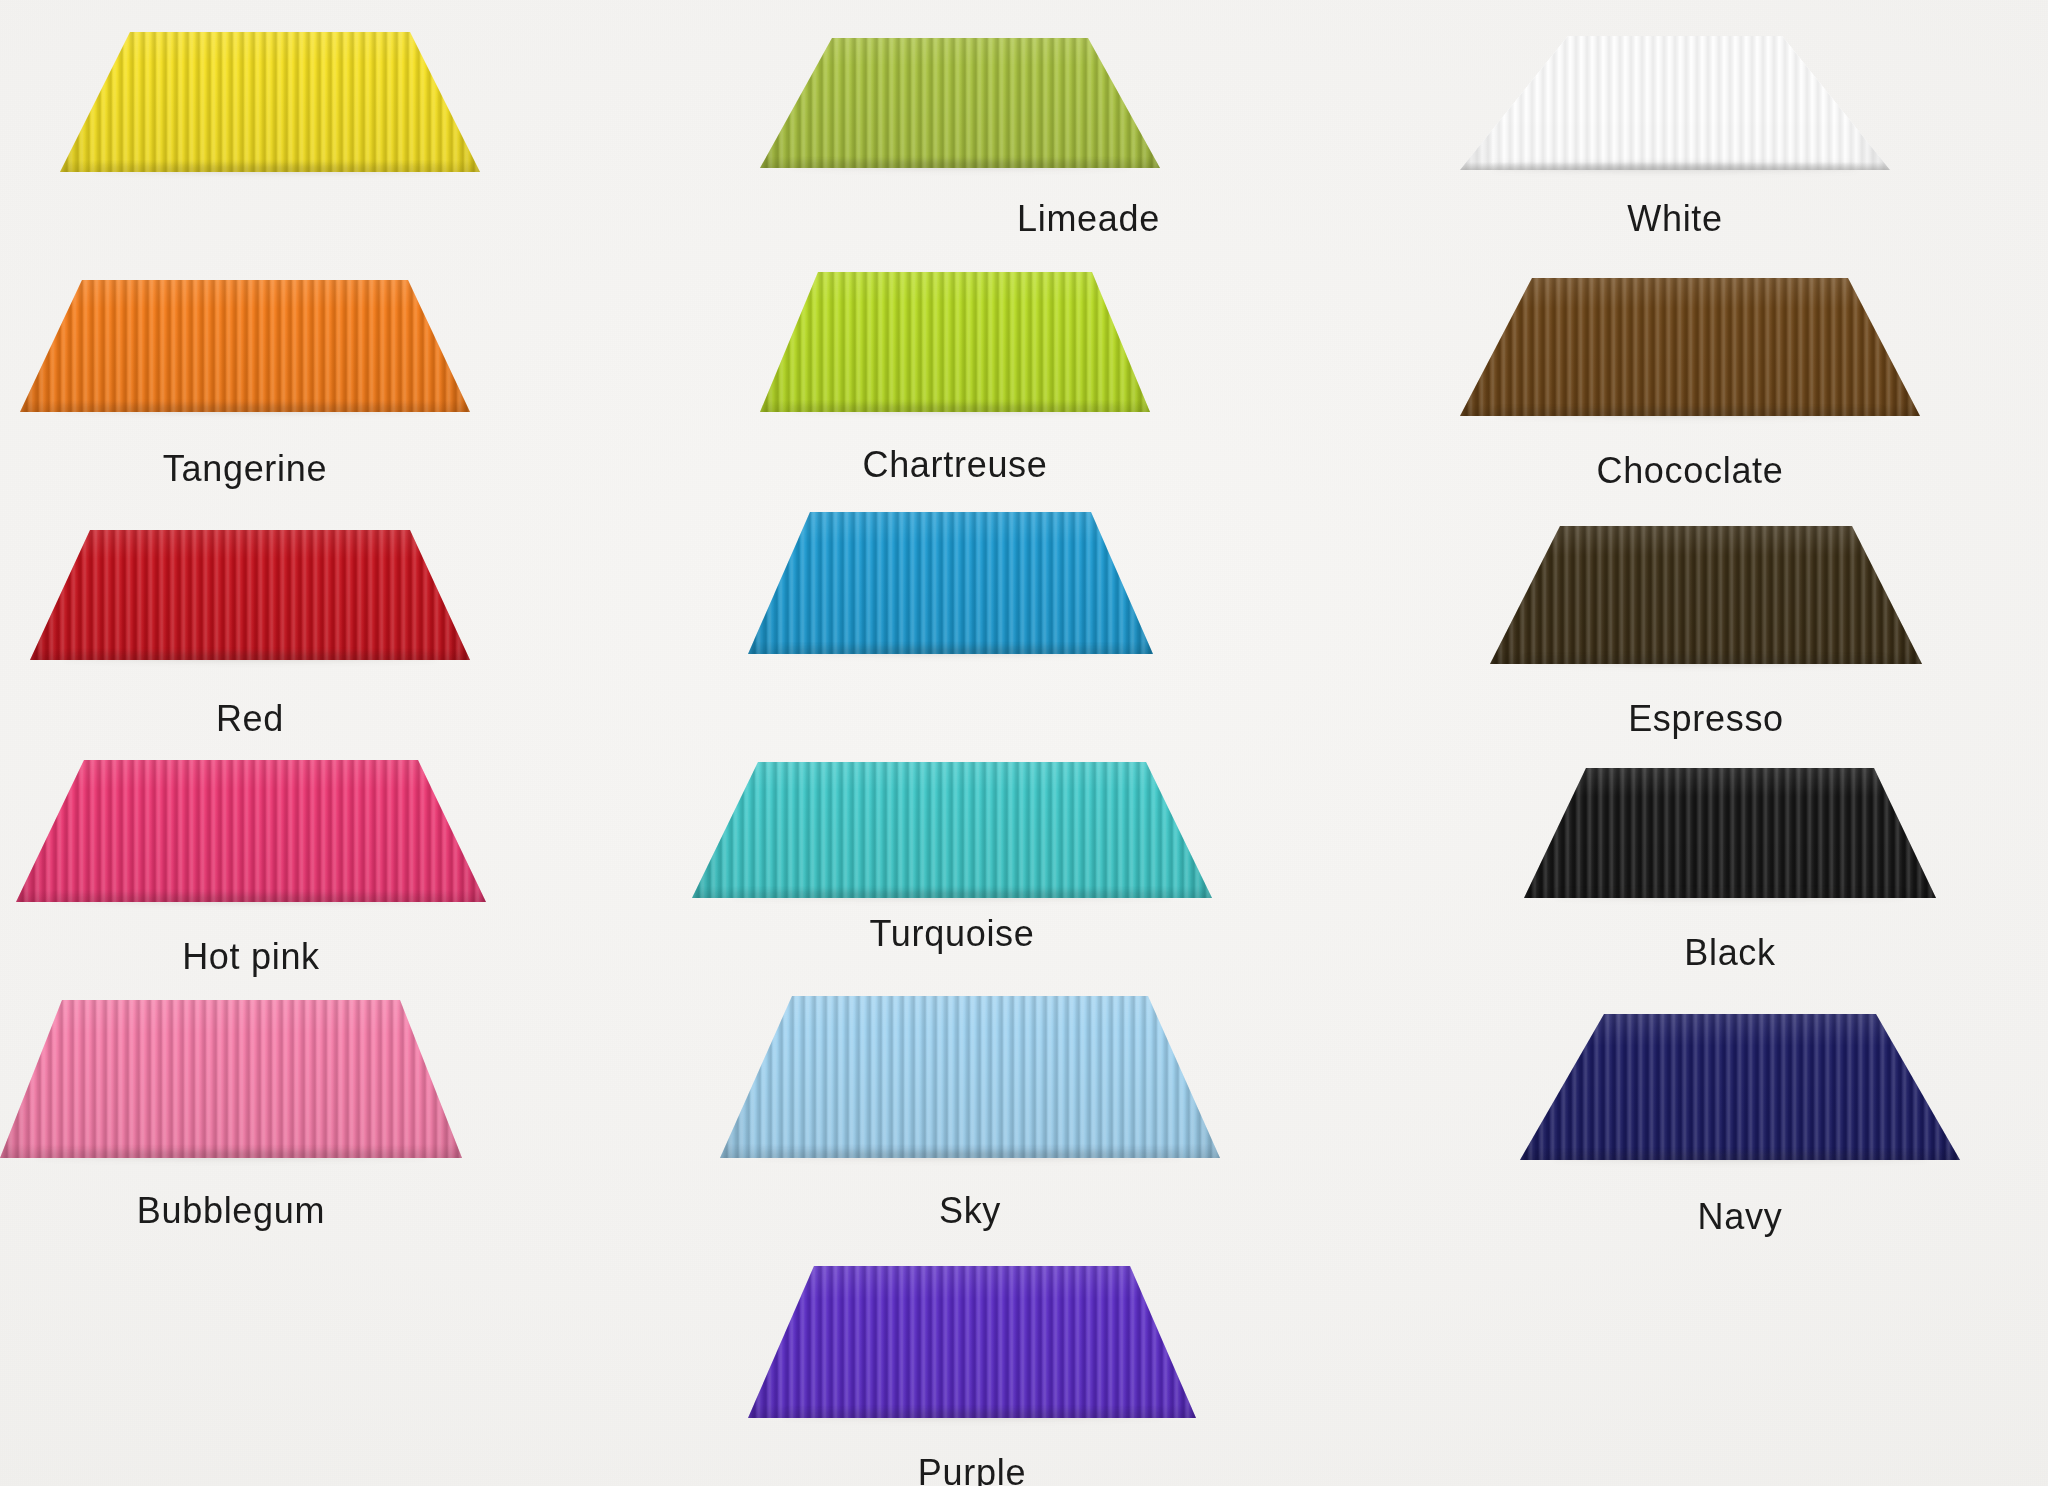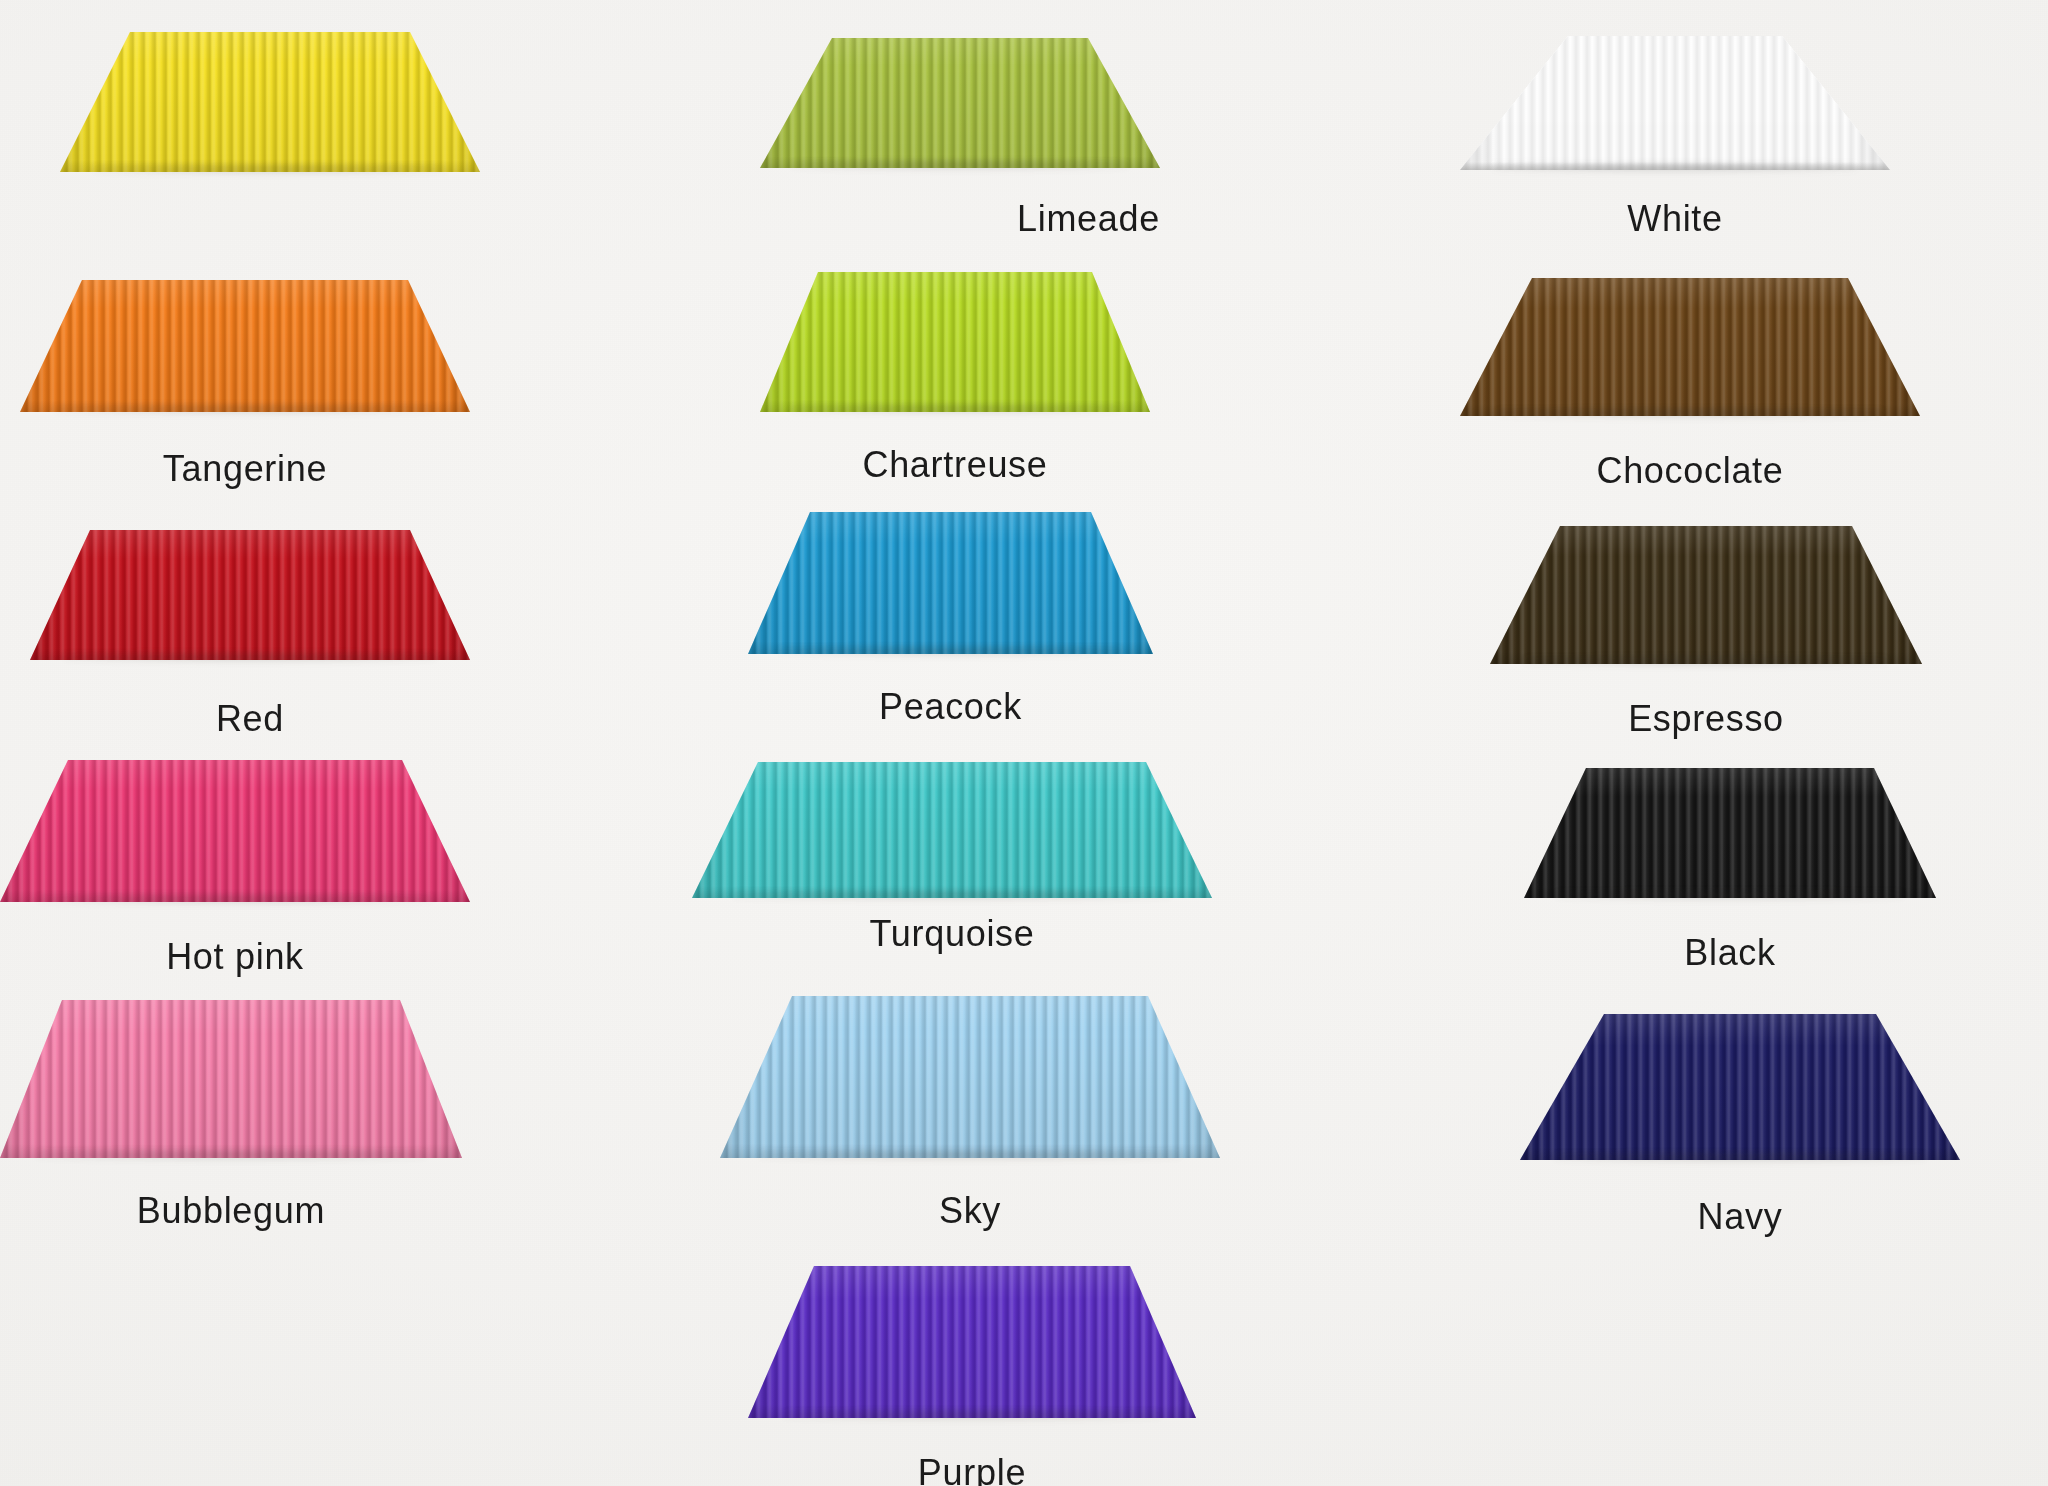--- a/index.html
+++ b/index.html
@@ -141,21 +141,21 @@
       </div>
       <div class="swatch-label" style="top: 168px;">Tangerine</div>
     </div>
     <div class="swatch-cell" style="left: 30px; top: 530px; width: 440px; height: 218px;">
       <div class="ribbon-wrap" style="height: 130px;">
         <div class="ribbon" title="Red #C5111C" style="--c: #C5111C; clip-path: polygon(60px 0px, 380px 0px, 440px 130px, 0px 130px);"></div>
         <div class="ribbon-shadow"></div>
       </div>
       <div class="swatch-label" style="top: 168px;">Red</div>
     </div>
-    <div class="swatch-cell" style="left: 0px; top: 760px; width: 470px; height: 226px;">
+    <div class="swatch-cell" style="left: 16px; top: 760px; width: 470px; height: 226px;">
       <div class="ribbon-wrap" style="height: 142px;">
         <div class="ribbon" title="Hot pink #EC3672" style="--c: #EC3672; clip-path: polygon(68px 0px, 402px 0px, 470px 142px, 0px 142px);"></div>
         <div class="ribbon-shadow"></div>
       </div>
       <div class="swatch-label" style="top: 176px;">Hot pink</div>
     </div>
     <div class="swatch-cell" style="left: 0px; top: 1000px; width: 462px; height: 240px;">
       <div class="ribbon-wrap" style="height: 158px;">
         <div class="ribbon" title="Bubblegum #F57CA8" style="--c: #F57CA8; clip-path: polygon(62px 0px, 400px 0px, 462px 158px, 0px 158px);"></div>
         <div class="ribbon-shadow"></div>
@@ -174,21 +174,20 @@
         <div class="ribbon" title="Chartreuse #B7DB23" style="--c: #B7DB23; clip-path: polygon(58px 0px, 332px 0px, 390px 140px, 0px 140px);"></div>
         <div class="ribbon-shadow"></div>
       </div>
       <div class="swatch-label" style="top: 172px;">Chartreuse</div>
     </div>
     <div class="swatch-cell" style="left: 748px; top: 512px; width: 405px; height: 224px;">
       <div class="ribbon-wrap" style="height: 142px;">
         <div class="ribbon" title="Peacock #1C9AD1" style="--c: #1C9AD1; clip-path: polygon(62px 0px, 343px 0px, 405px 142px, 0px 142px);"></div>
         <div class="ribbon-shadow"></div>
       </div>
-      <div class="swatch-label" style="top: 174px;">Peacock</div>
     </div>
     <div class="swatch-cell" style="left: 692px; top: 762px; width: 520px; height: 218px;">
       <div class="ribbon-wrap" style="height: 136px;">
         <div class="ribbon" title="Turquoise #3FC8C8" style="--c: #3FC8C8; clip-path: polygon(66px 0px, 454px 0px, 520px 136px, 0px 136px);"></div>
         <div class="ribbon-shadow"></div>
       </div>
       <div class="swatch-label" style="top: 151px;">Turquoise</div>
     </div>
     <div class="swatch-cell" style="left: 720px; top: 996px; width: 500px; height: 244px;">
       <div class="ribbon-wrap" style="height: 162px;">

